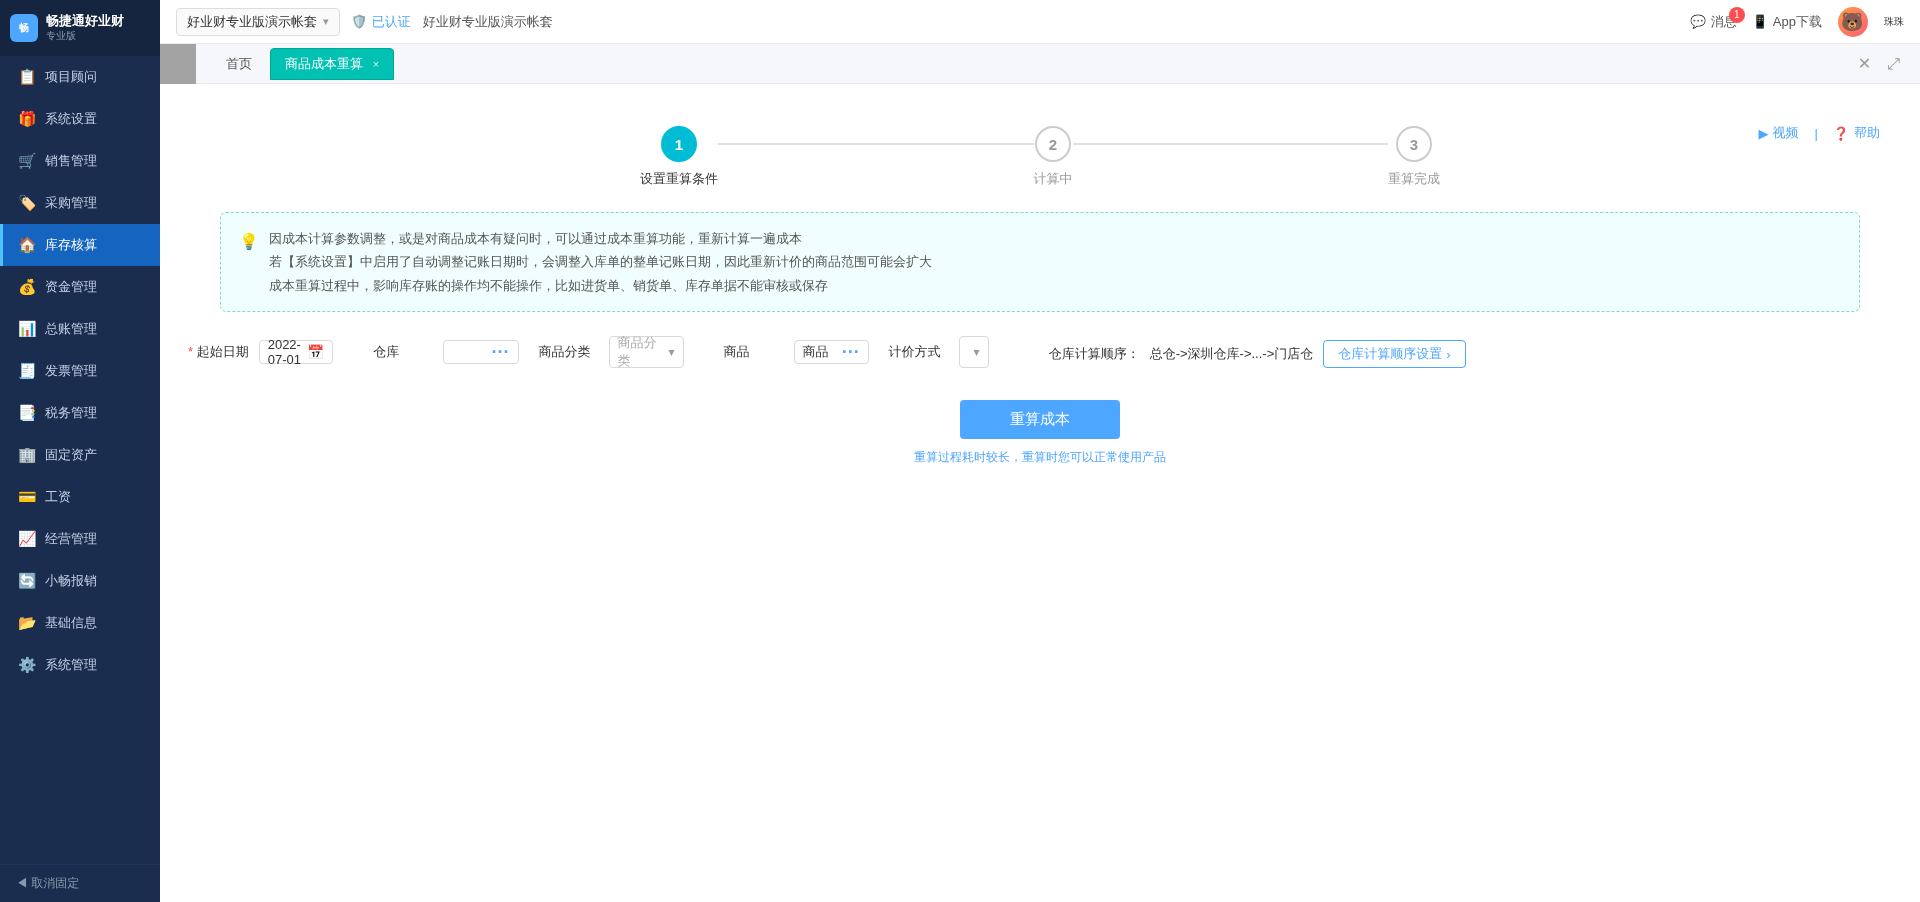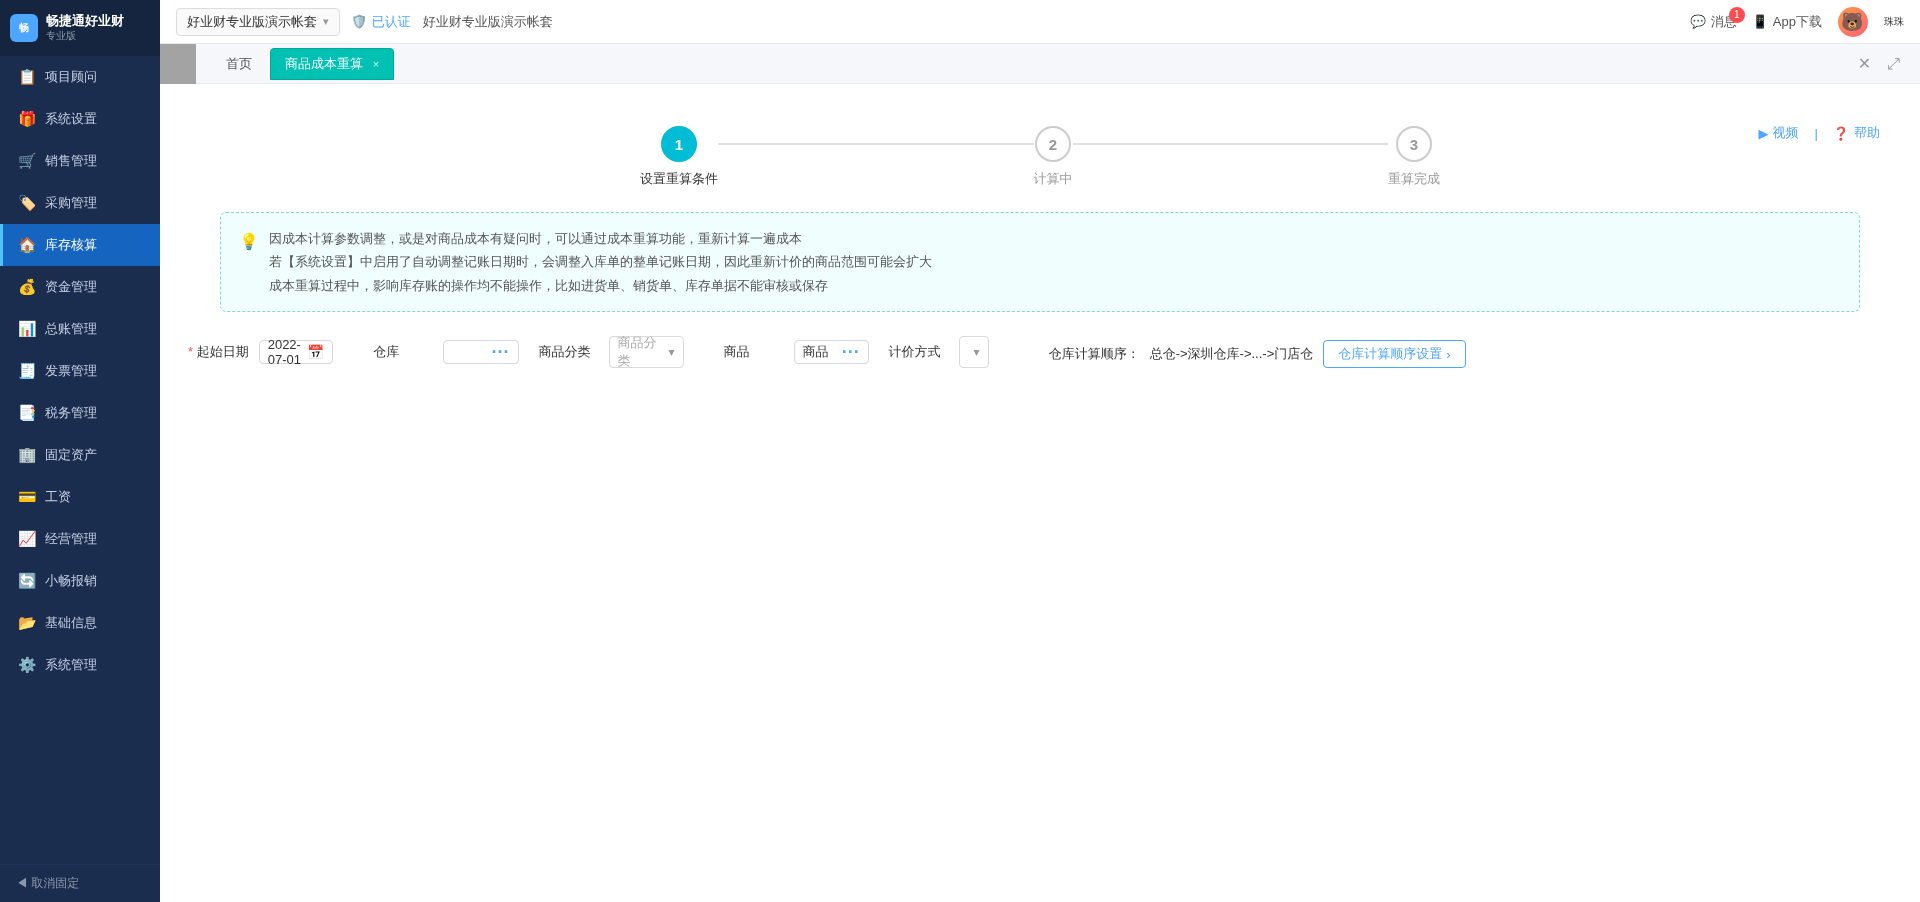--- a/index.html
+++ b/index.html
@@ -599,15 +599,21 @@
       <div class="warehouse-row">
         <span class="warehouse-label">仓库计算顺序：</span>
         <span class="warehouse-value">总仓-&gt;深圳仓库-&gt;...-&gt;门店仓</span>
         <button class="warehouse-btn">
           <span>仓库计算顺序设置</span>
           <span>›</span>
         </button>
       </div>
     </div>
 
+    <div class="recalc-area">
+      <button class="recalc-btn">
+        <span>重算成本</span>
+      </button>
+      <span class="recalc-hint">重算过程耗时较长，重算时您可以正常使用产品</span>
+    </div>
 
   </div>
 </div>
 
 </body></html>

